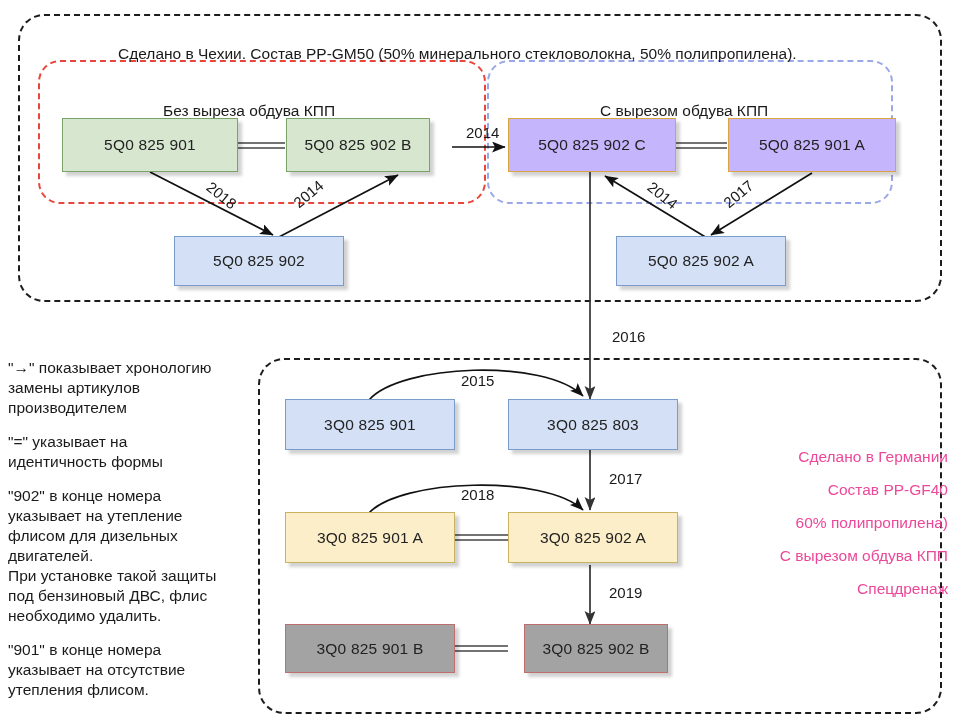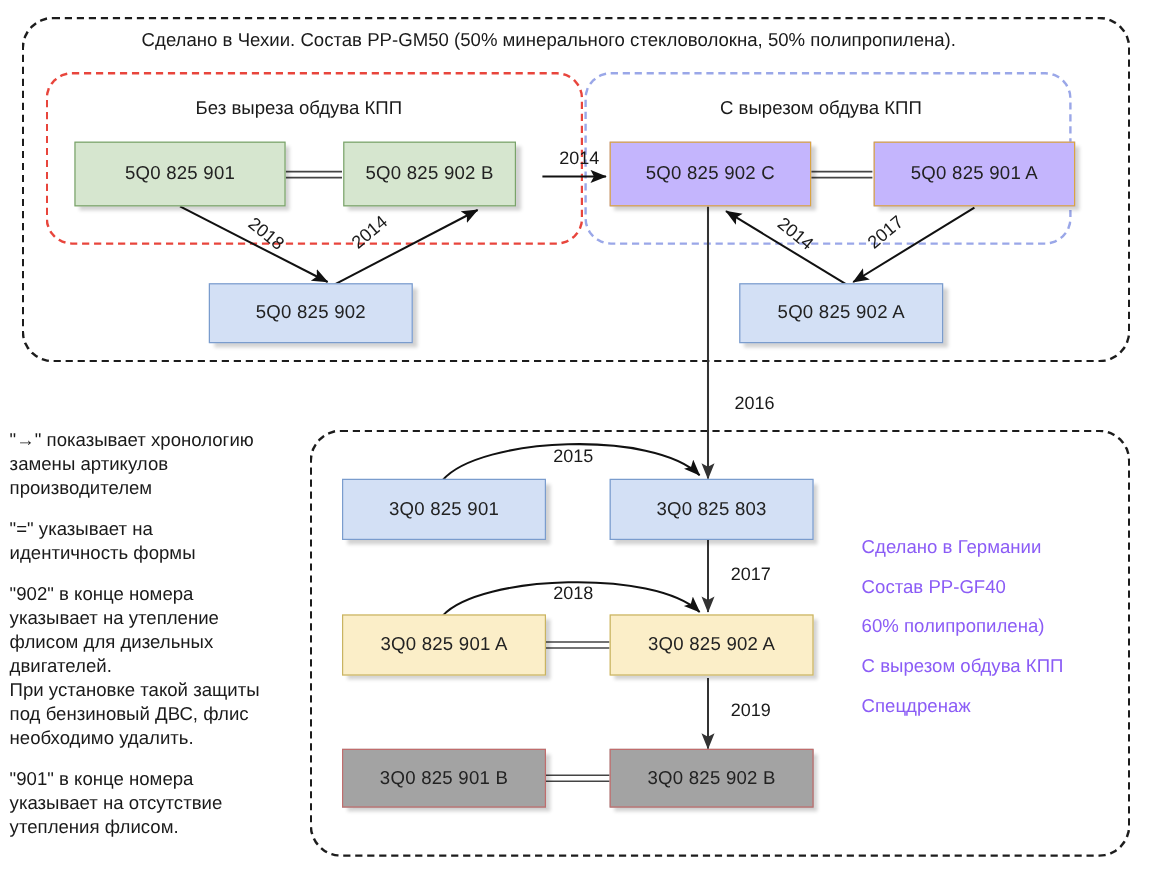--- a/index.html
+++ b/index.html
@@ -54,20 +54,21 @@
   .n-yellow{ background:#fbeec8; border-color:#c9b361; }
   .n-red{ background:#a3a3a3; border-color:#c06d6d; }
 
   
   .txt{
     position:absolute;
     font-size:15.5px;
     color:#1a1a1a;
     white-space:pre;
     line-height:1.35;
+    margin-top:20px;
   }
   .caption{ font-size:15.5px; color:#1a1a1a; }
   .yearlab{
     position:absolute;
     font-size:15px;
     color:#1a1a1a;
     white-space:nowrap;
   }
   .rot-2018a{ transform:rotate(39deg); transform-origin:left top; }
   .rot-2014a{ transform:rotate(-40deg); transform-origin:left top; }
@@ -80,22 +81,23 @@
     line-height:20px;
     color:#1a1a1a;
     width:232px;
   }
   .legend-block p{ margin:0 0 14px 0; }
   .legend-block p.tight{ margin-bottom:0; }
   .right-block{
     position:absolute;
     font-size:15.5px;
     line-height:33px;
-    color:#8b5cf6;
+    color:#ec4899;
     width:230px;
+    text-align:right;
   }
   .right-block div{ white-space:nowrap; }
 </style>
 </head>
 <body>
 
 <div id="stage">
 
   <div class="group group-black" style="left:18px; top:14px; width:924px; height:288px;"></div>
 
@@ -199,21 +201,21 @@
   </div>
 
   <div class="node n-yellow" style="left:508px; top:512px; width:170px; height:51px;">
     <span>3Q0 825 902 A</span>
   </div>
 
   <div class="node n-red" style="left:285px; top:624px; width:170px; height:49px;">
     <span>3Q0 825 901 B</span>
   </div>
 
-  <div class="node n-red" style="left:508px; top:624px; width:170px; height:49px;text-align:center;">
+  <div class="node n-red" style="left:524px; top:624px; width:144px; height:49px;text-align:center;">
     <span>3Q0 825 902 B</span>
   </div>
 
   <div class="yearlab rot-2018a" style="left:214px; top:178px;">2018</div>
 
   <div class="yearlab rot-2014a" style="left:290px; top:198px;">2014</div>
 
   <div class="yearlab" style="left:466px; top:124px;">2014</div>
 
   <div class="yearlab rot-2014b" style="left:655px; top:178px;">2014</div>

